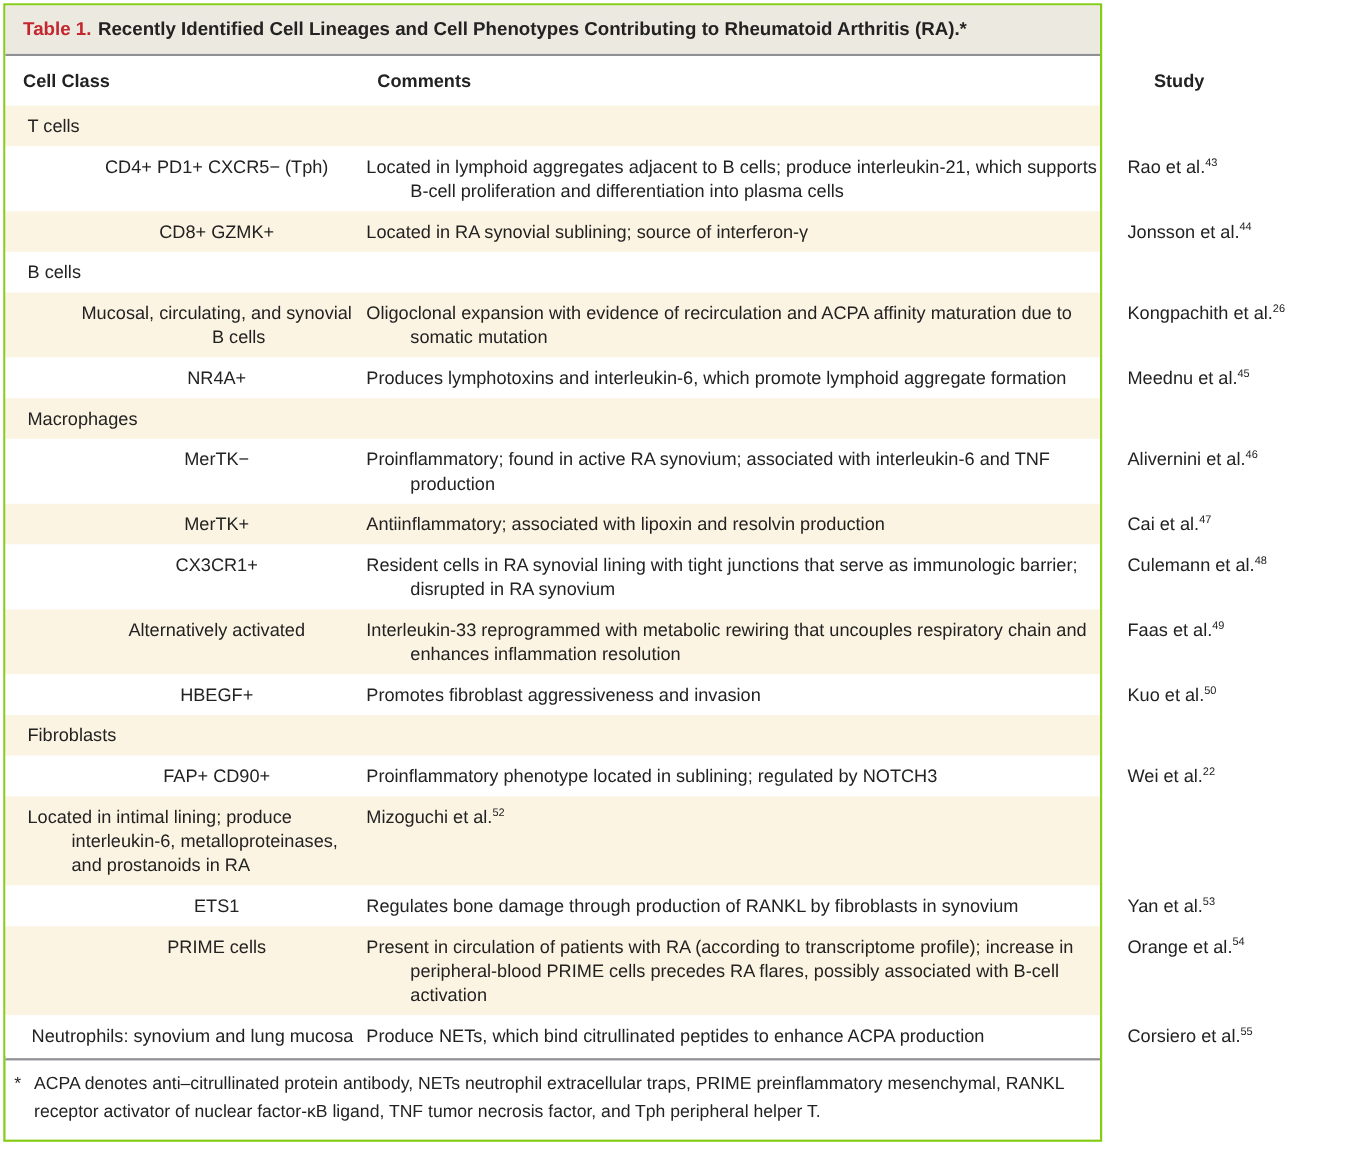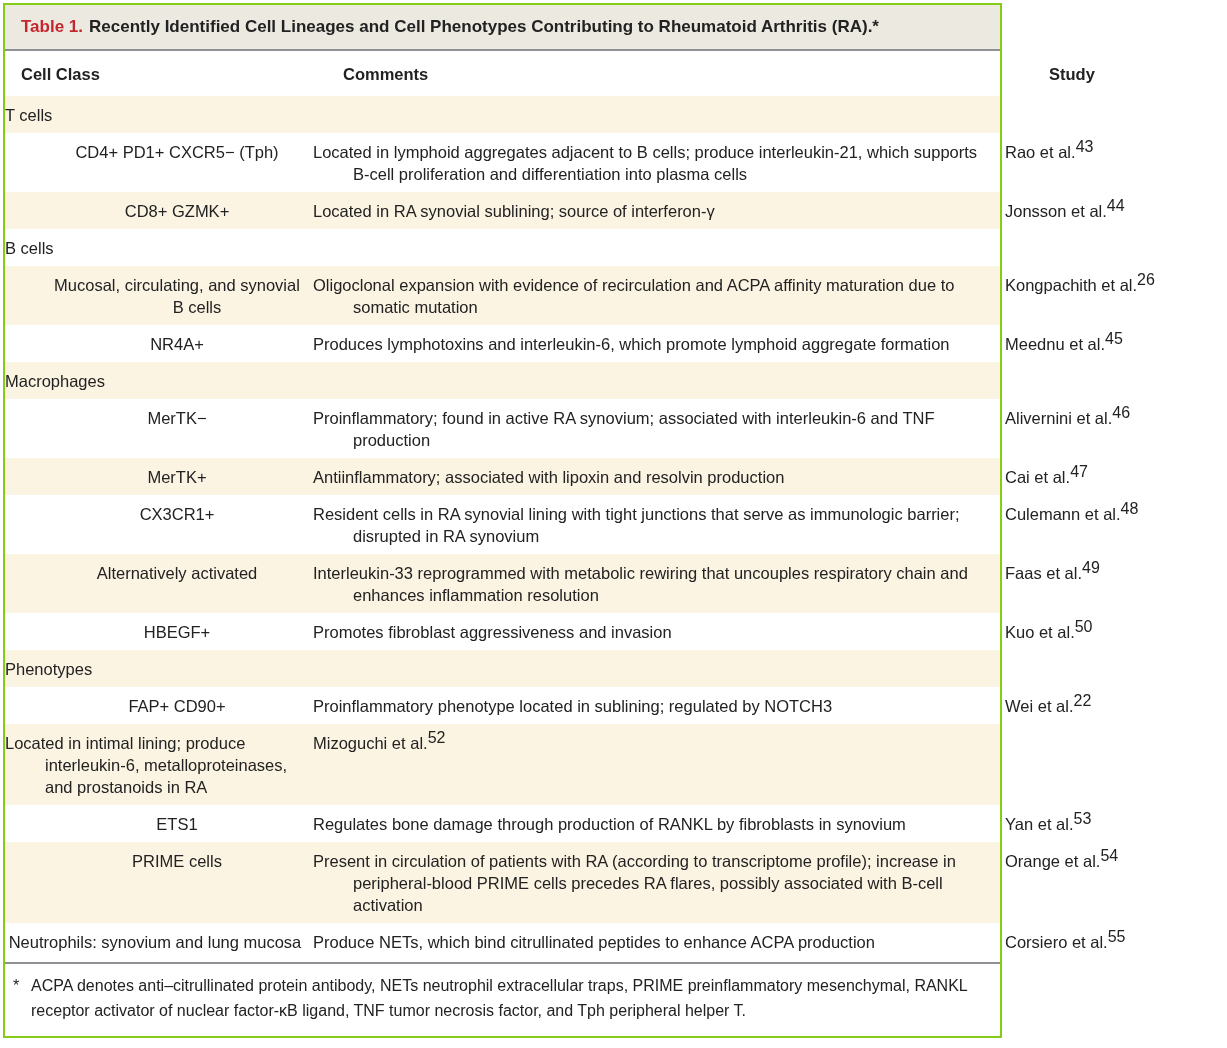--- a/index.html
+++ b/index.html
@@ -38,21 +38,21 @@
     line-height: 22px;
     gap: 14px;
   }
   .header-comments { text-align: left; }
   .header-study { text-align: left; }
   
   .rows { font-size: 16.5px; }
   .row {
     display: grid;
     grid-template-columns: 308px 692px 1fr;
-    padding: 0 14px 0 0;
+    padding: 0 14px 0 20px;
     line-height: 22px;
   }
   .row:nth-child(odd) { background: #FCF4E3; }
   .row:nth-child(even) { background: #ffffff; }
   .cell { padding-top: 8px; padding-bottom: 7px; }
   .section-label {
     grid-column: 1 / -1;
     font-weight: normal;
   }
   .entry-class {
@@ -65,21 +65,21 @@
     padding-left: 84px;
     text-indent: -84px;
   }
   .comment-cell {
     padding-left: 40px;
     text-indent: -40px;
     padding-right: 14px;
   }
   .study-cell { white-space: nowrap; }
   .study-ref {
-    font-size: 16px;
+    font-size: 10px;
     line-height: 0;
     vertical-align: super;
   }
   
   .footnote-rule {
     border-top: 2px solid #8e9093;
     margin-top: 2px;
   }
   .footnote {
     display: grid;
@@ -185,21 +185,21 @@
 
   <div class="row entry-row">
     <div class="cell entry-class">HBEGF+</div>
     <div class="cell comment-cell">Promotes fibroblast aggressiveness and invasion</div>
     <div class="cell study-cell">
       <span class="study-name">Kuo et al.</span><sup class="study-ref">50</sup>
     </div>
   </div>
 
   <div class="row section-row">
-    <div class="cell section-label">Phenotypes</div>
+    <div class="cell section-label">Fibroblasts</div>
   </div>
 
   <div class="row entry-row">
     <div class="cell entry-class">FAP+ CD90+</div>
     <div class="cell comment-cell">Proinflammatory phenotype located in sublining; regulated by NOTCH3</div>
     <div class="cell study-cell">
       <span class="study-name">Wei et al.</span><sup class="study-ref">22</sup>
     </div>
   </div>
 

